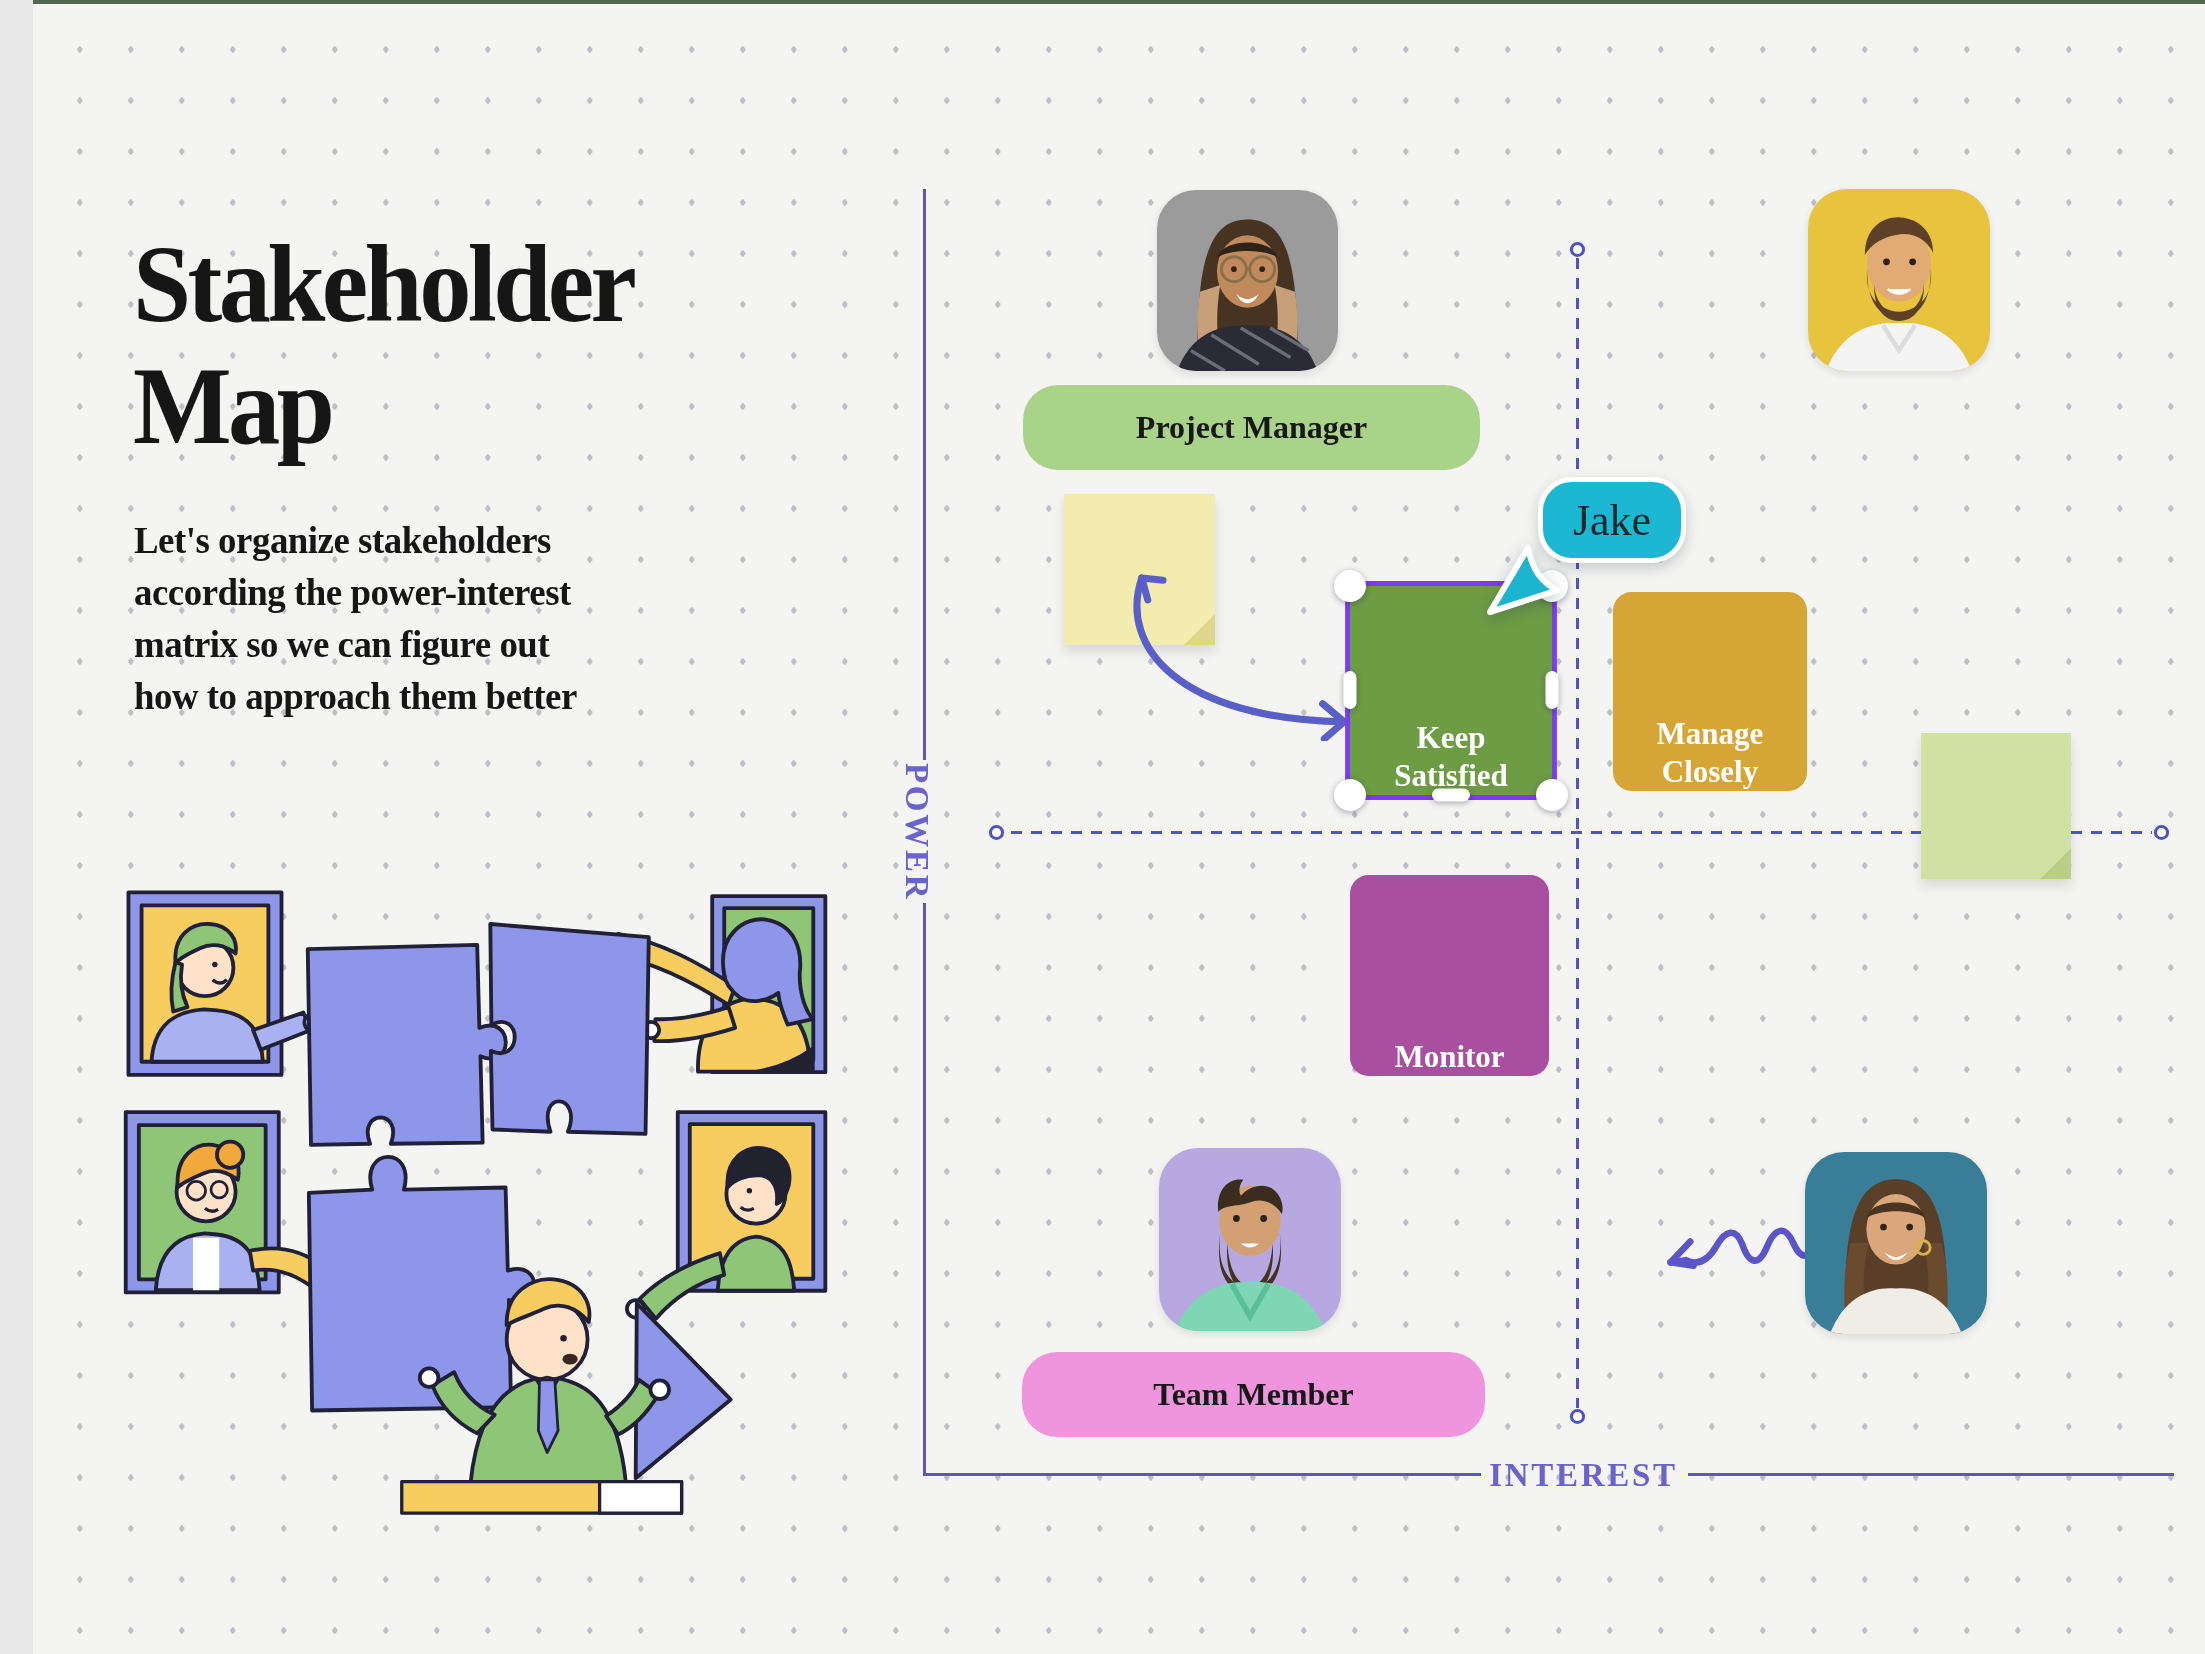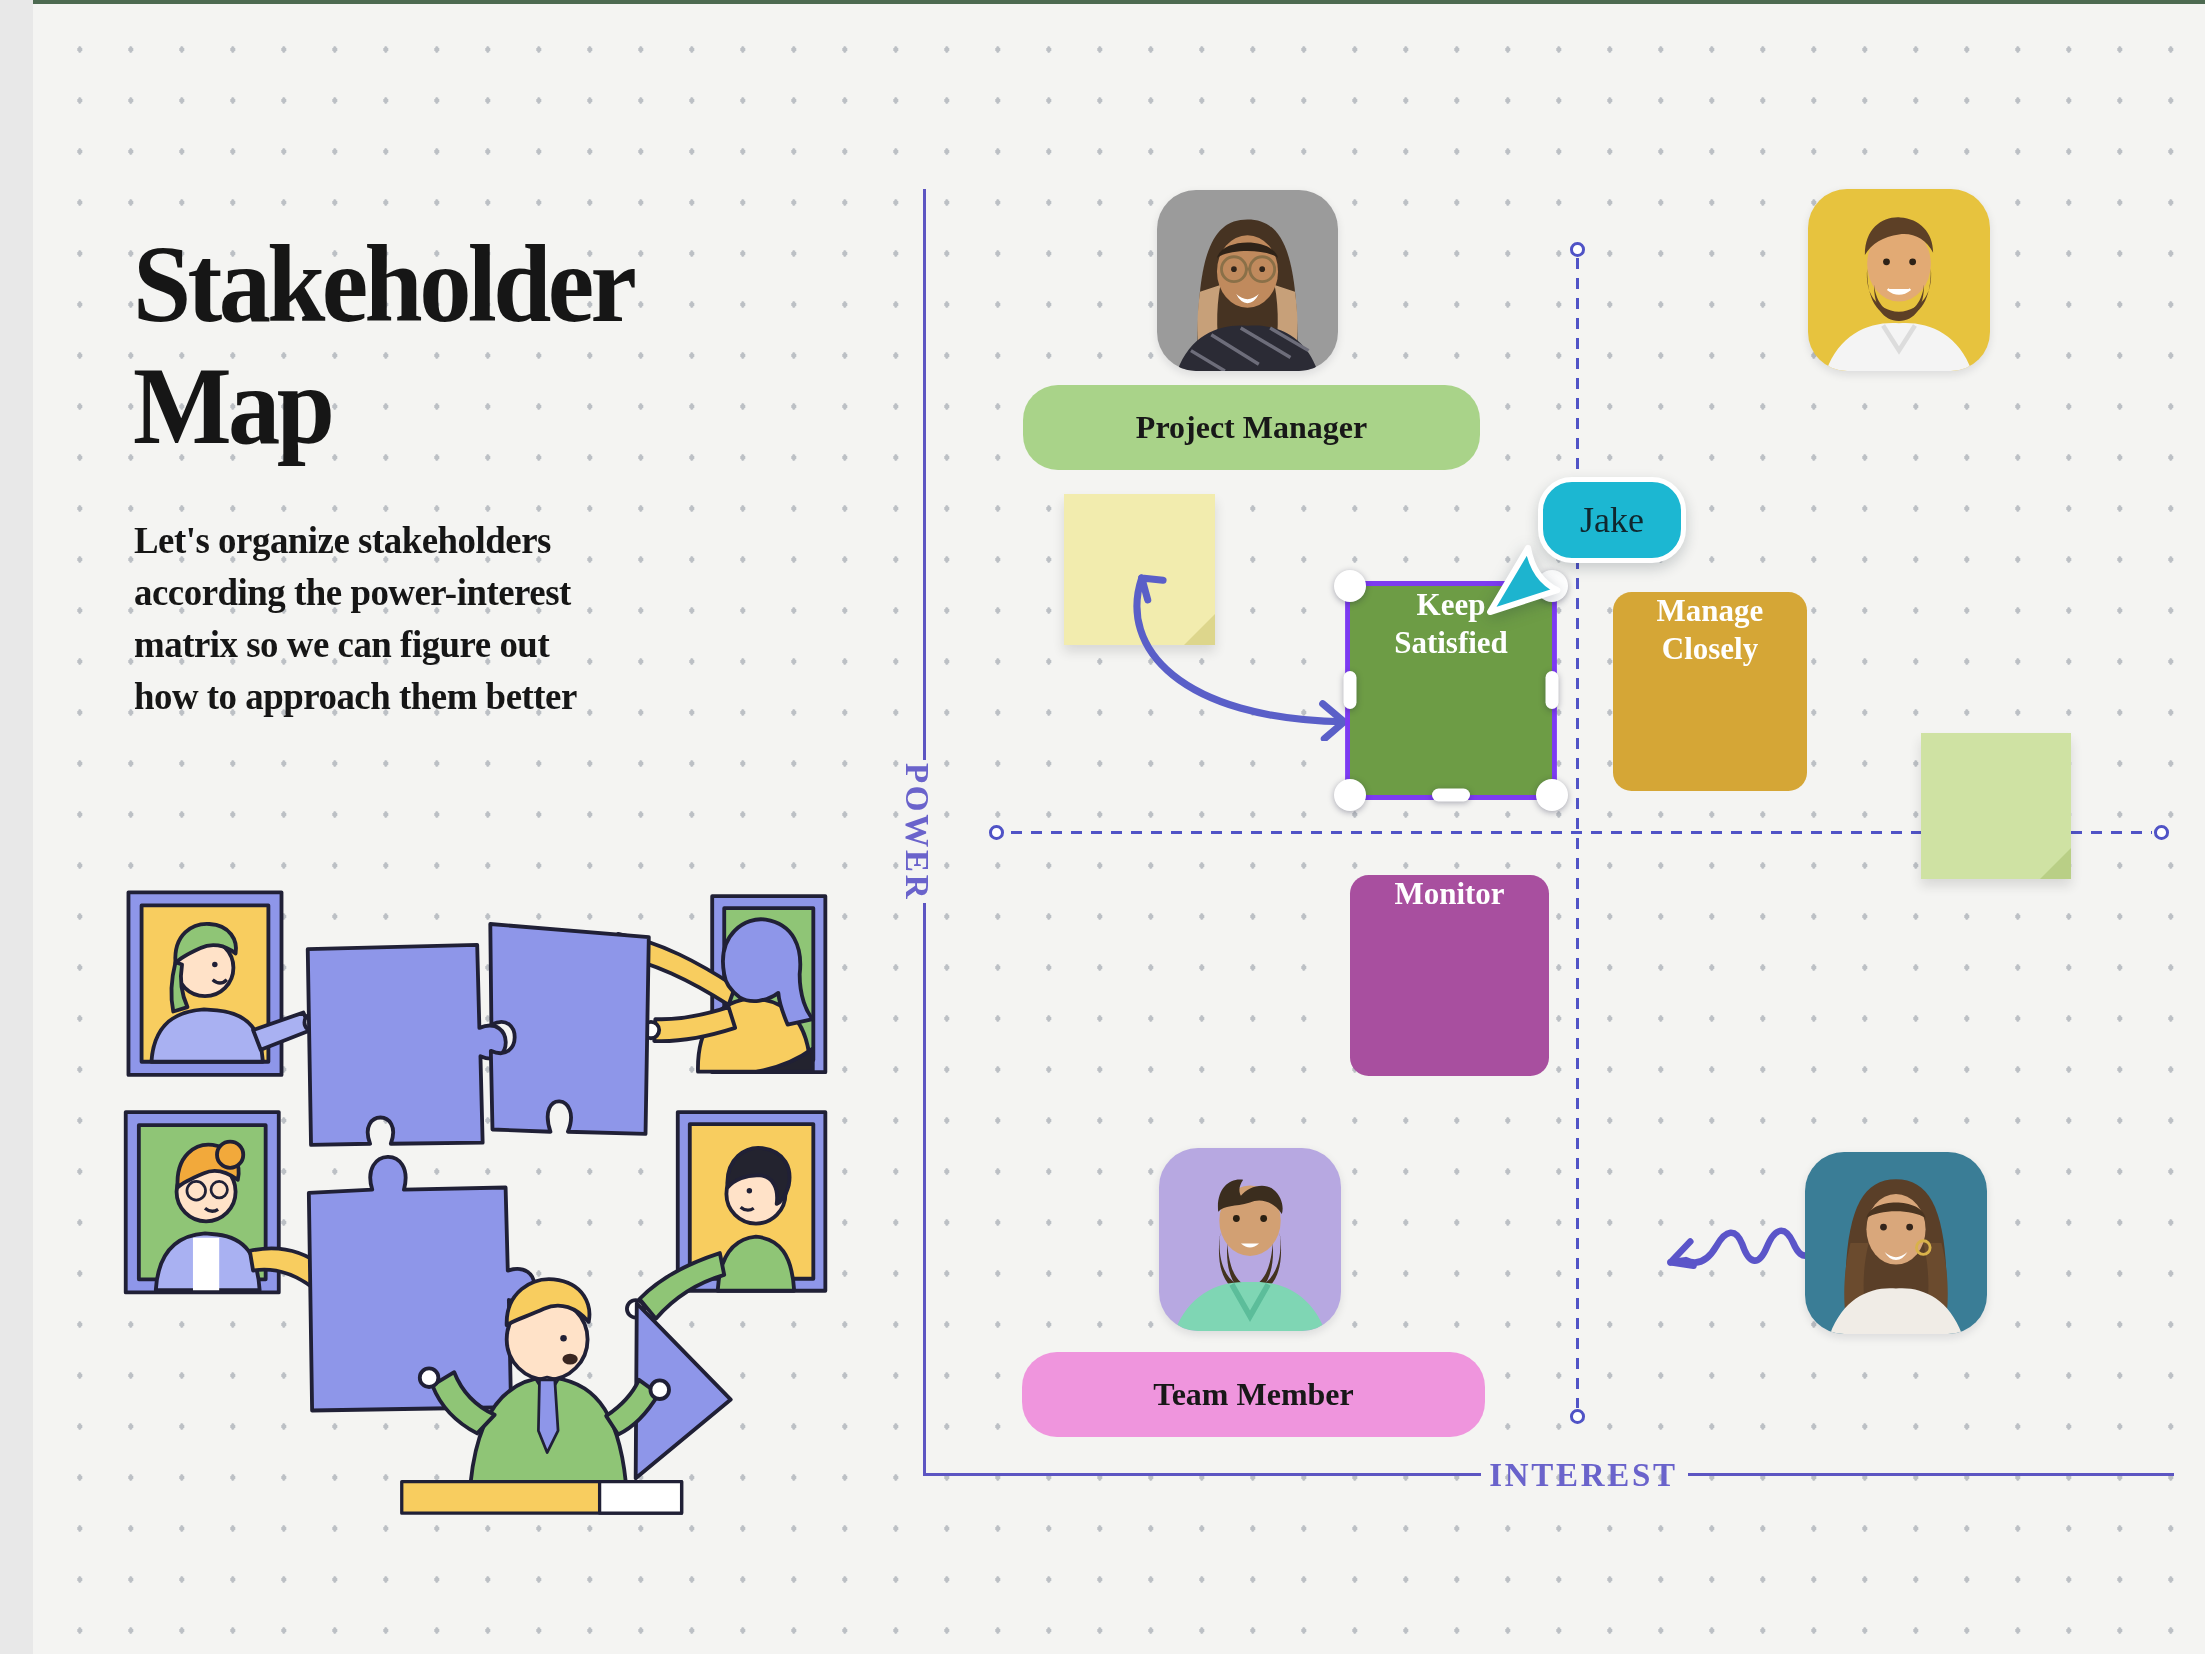--- a/index.html
+++ b/index.html
@@ -21,35 +21,35 @@
   
   .axis-line{background:var(--axis);}
   .axis-label{color:var(--axis-label);font-weight:700;font-size:33px;letter-spacing:2.7px;}
   #power-label{left:865px;top:763px;writing-mode:vertical-rl;}
   #interest-label{left:1449px;top:1457px;width:203px;text-align:center;}
   .dash-h{height:3.3px;background:repeating-linear-gradient(90deg,var(--dashed) 0 11px,transparent 11px 20px);}
   .dash-v{width:3.3px;background:repeating-linear-gradient(180deg,var(--dashed) 0 11px,transparent 11px 20px);}
   .axis-dot{width:8.7px;height:8.7px;border-radius:50%;background:#fff;border:3.3px solid var(--dashed);}
   
   .qbox{border-radius:18.6px;color:#fff;font-weight:700;font-size:31px;line-height:38px;
-    display:flex;align-items:flex-start;justify-content:center;text-align:center;padding:0 22px;box-sizing:border-box;}
+    display:flex;align-items:flex-end;justify-content:center;text-align:center;padding:0 22px;box-sizing:border-box;}
   .pill{height:85px;border-radius:35px;color:#181818;font-weight:700;font-size:32px;
     display:flex;align-items:center;justify-content:center;text-align:left;}
   .photo{border-radius:39px;overflow:hidden;box-shadow:0 3.3px 8.7px rgba(20,20,40,.10);}
   .photo svg{display:block;}
   .sticky{box-shadow:0 6.6px 11px rgba(40,40,40,.14);}
   .sticky .fold{position:absolute;right:0;bottom:0;width:0;height:0;}
   .handle{position:absolute;background:#fff;box-shadow:0 1.6px 6.6px rgba(30,30,60,.35);}
   .handle.corner{width:32px;height:32px;border-radius:50%;transform:translate(-50%,-50%);}
   .handle.edge-v{width:13px;height:38px;border-radius:6.6px;transform:translate(-50%,-50%);}
   .handle.edge-h{width:38px;height:13px;border-radius:6.6px;transform:translate(-50%,-50%);}
   #selection{box-shadow:0 0 0 4.9px var(--selection);border-radius:3.3px;}
   #jake-tag{left:1505px;top:477px;width:148px;height:86px;border-radius:34px;background:var(--jake);
     border:5.5px solid #fff;box-sizing:border-box;display:flex;align-items:center;justify-content:center;
-    font-size:36px;font-weight:500;color:#10272e;box-shadow:0 5.5px 14.2px rgba(20,40,50,.20);}
+    font-size:44px;font-weight:500;color:#10272e;box-shadow:0 5.5px 14.2px rgba(20,40,50,.20);}
 </style>
 </head>
 <body>
 
 <div id="board" style="--bg: #f4f4f2; --topbar: #4d6a51; --ink: #161616; --axis: #5c55c2; --axis-label: #6a63cb; --dashed: #5053c6; --selection: #7d3bf2; --keep-satisfied: #6d9c45; --manage-closely: #d5a636; --monitor: #a84f9f; --keep-informed: #3f58cf; --pill-pm: #a9d389; --pill-tl: #f6d368; --pill-tm: #ef95dd; --pill-qa: #9aa6f3; --photo-pm-bg: #9b9b9b; --photo-tl-bg: #e7c33e; --photo-tm-bg: #b7a8e1; --photo-qa-bg: #3a7d96; --jake: #1cb7d2; --sticky-yellow: #f2ecae; --sticky-yellow-fold: #ddd68c; --sticky-green: #cfe2a3; --sticky-green-fold: #b9cf86; --arrow: #5a5fc8;">
 
   <div class="abs" id="topbar"></div>
 
   <div class="abs" id="title">
     <div>Stakeholder</div>

